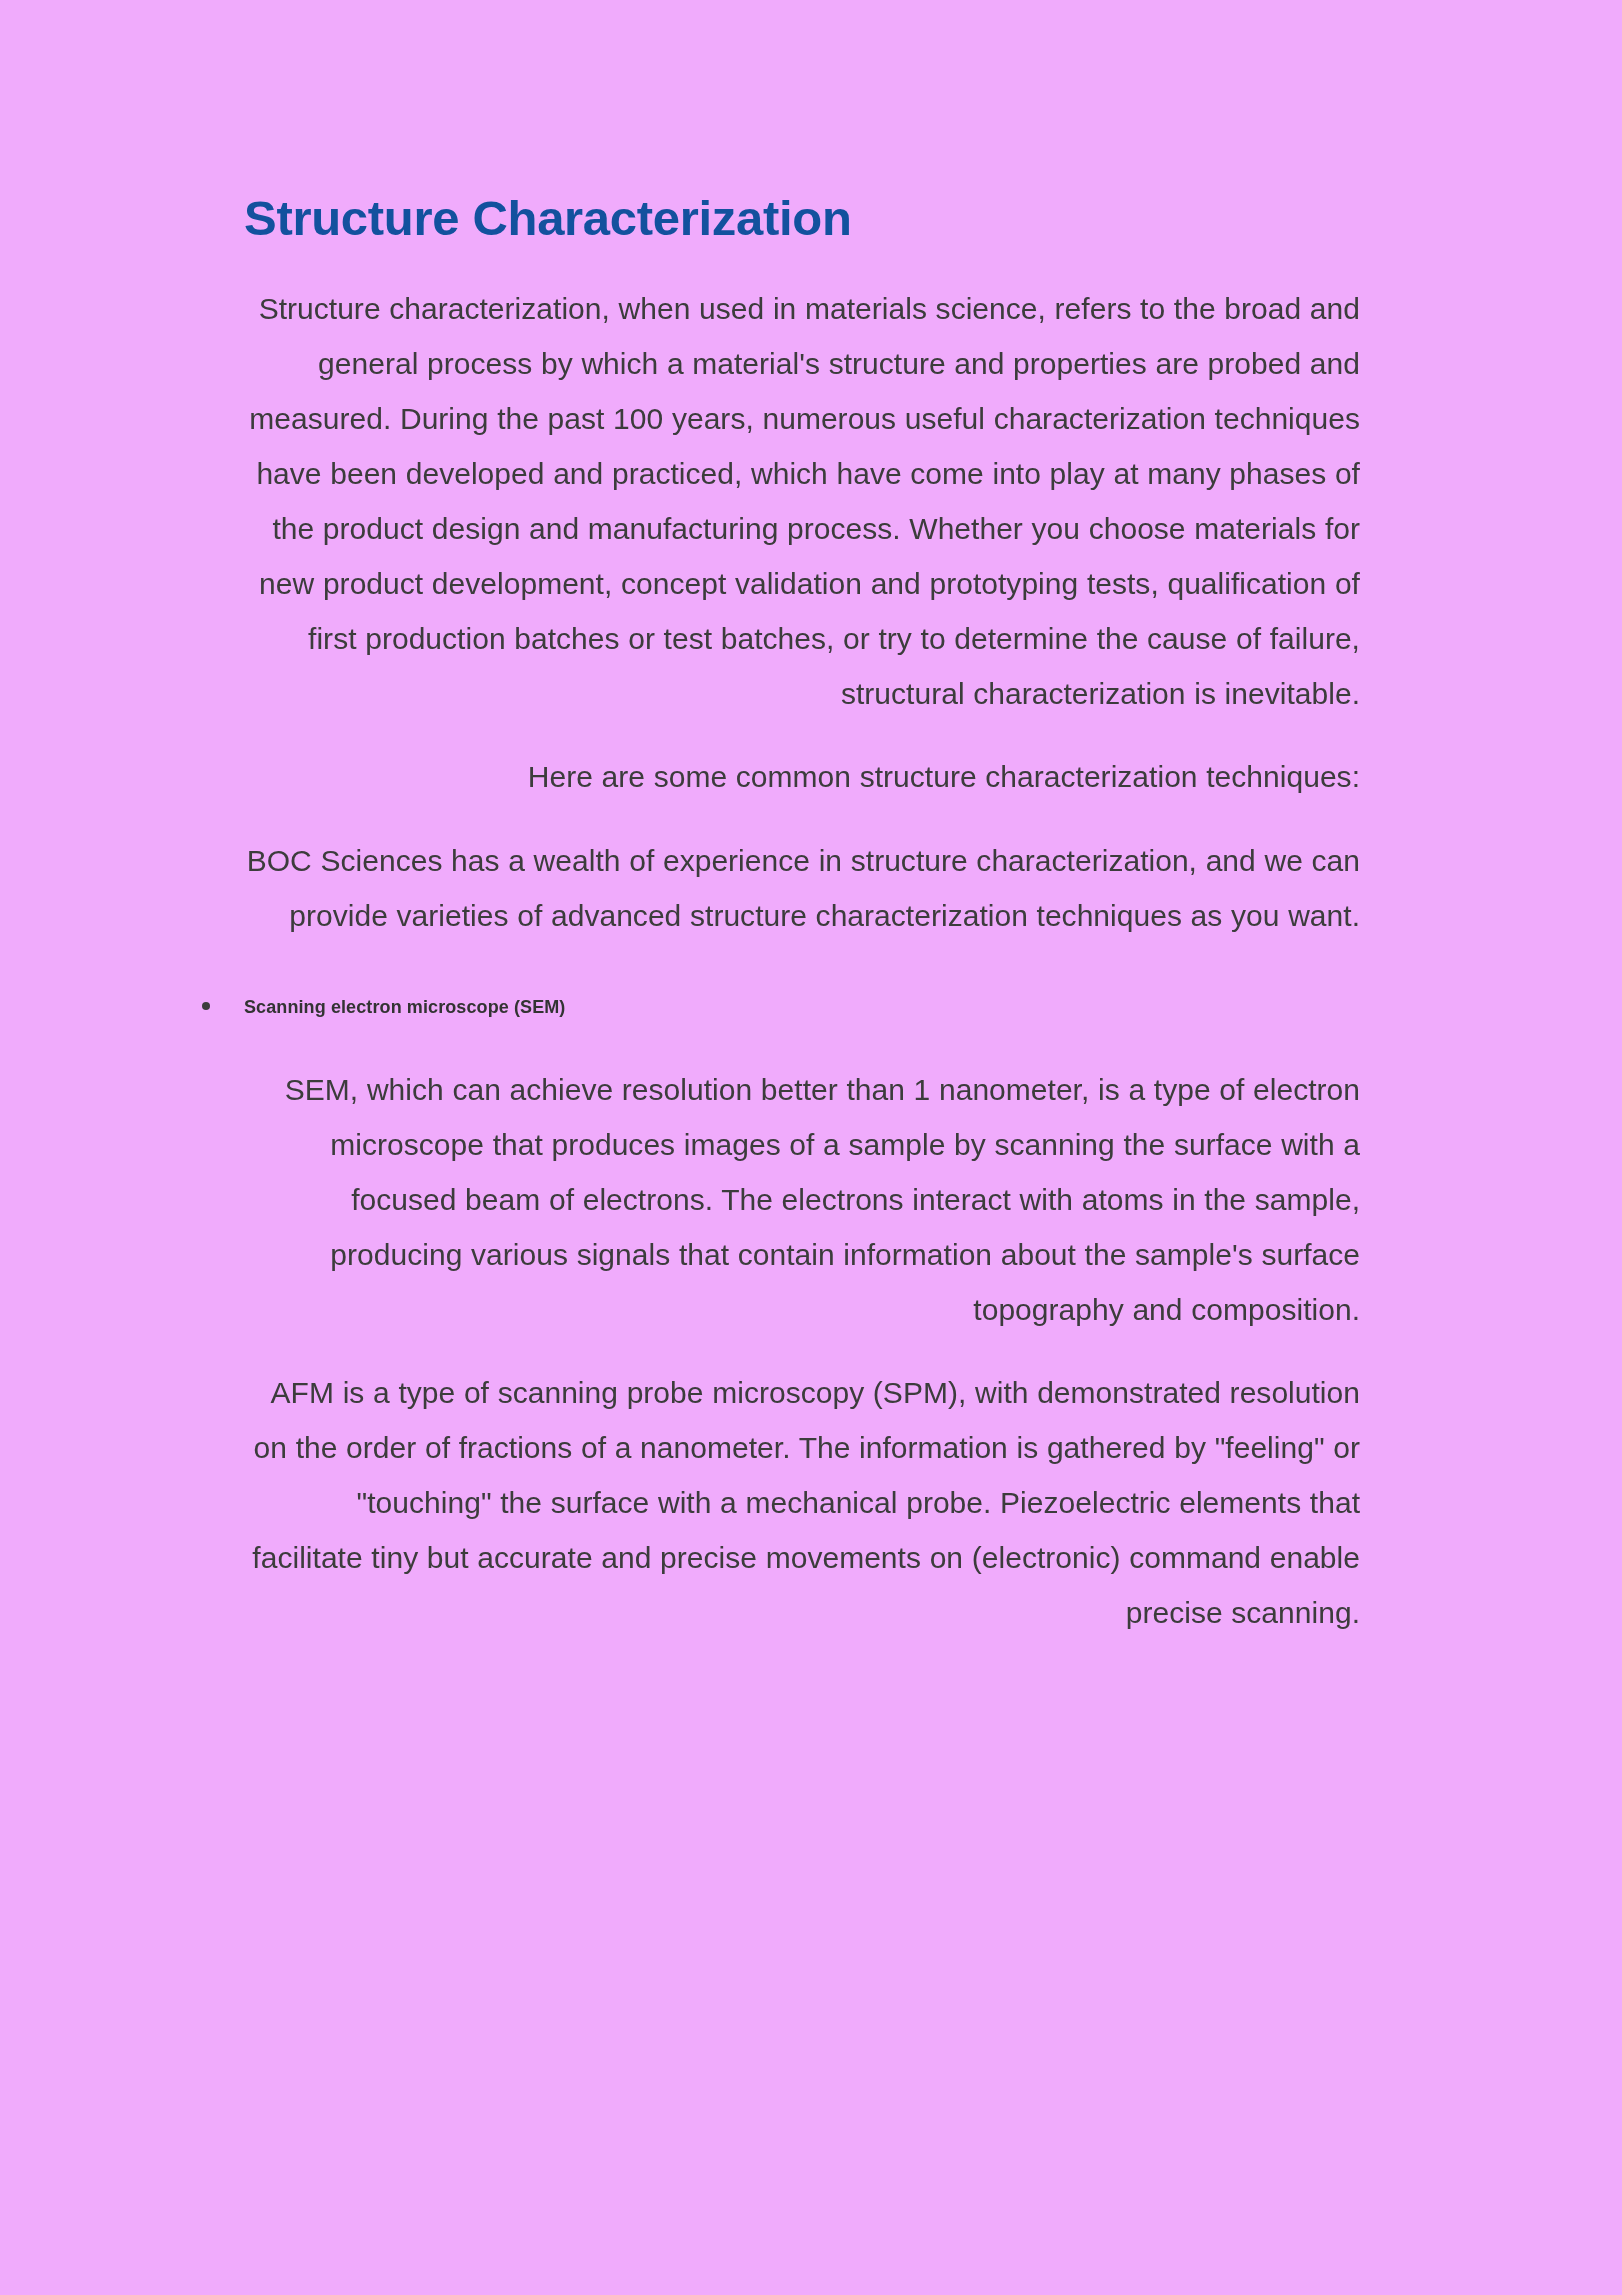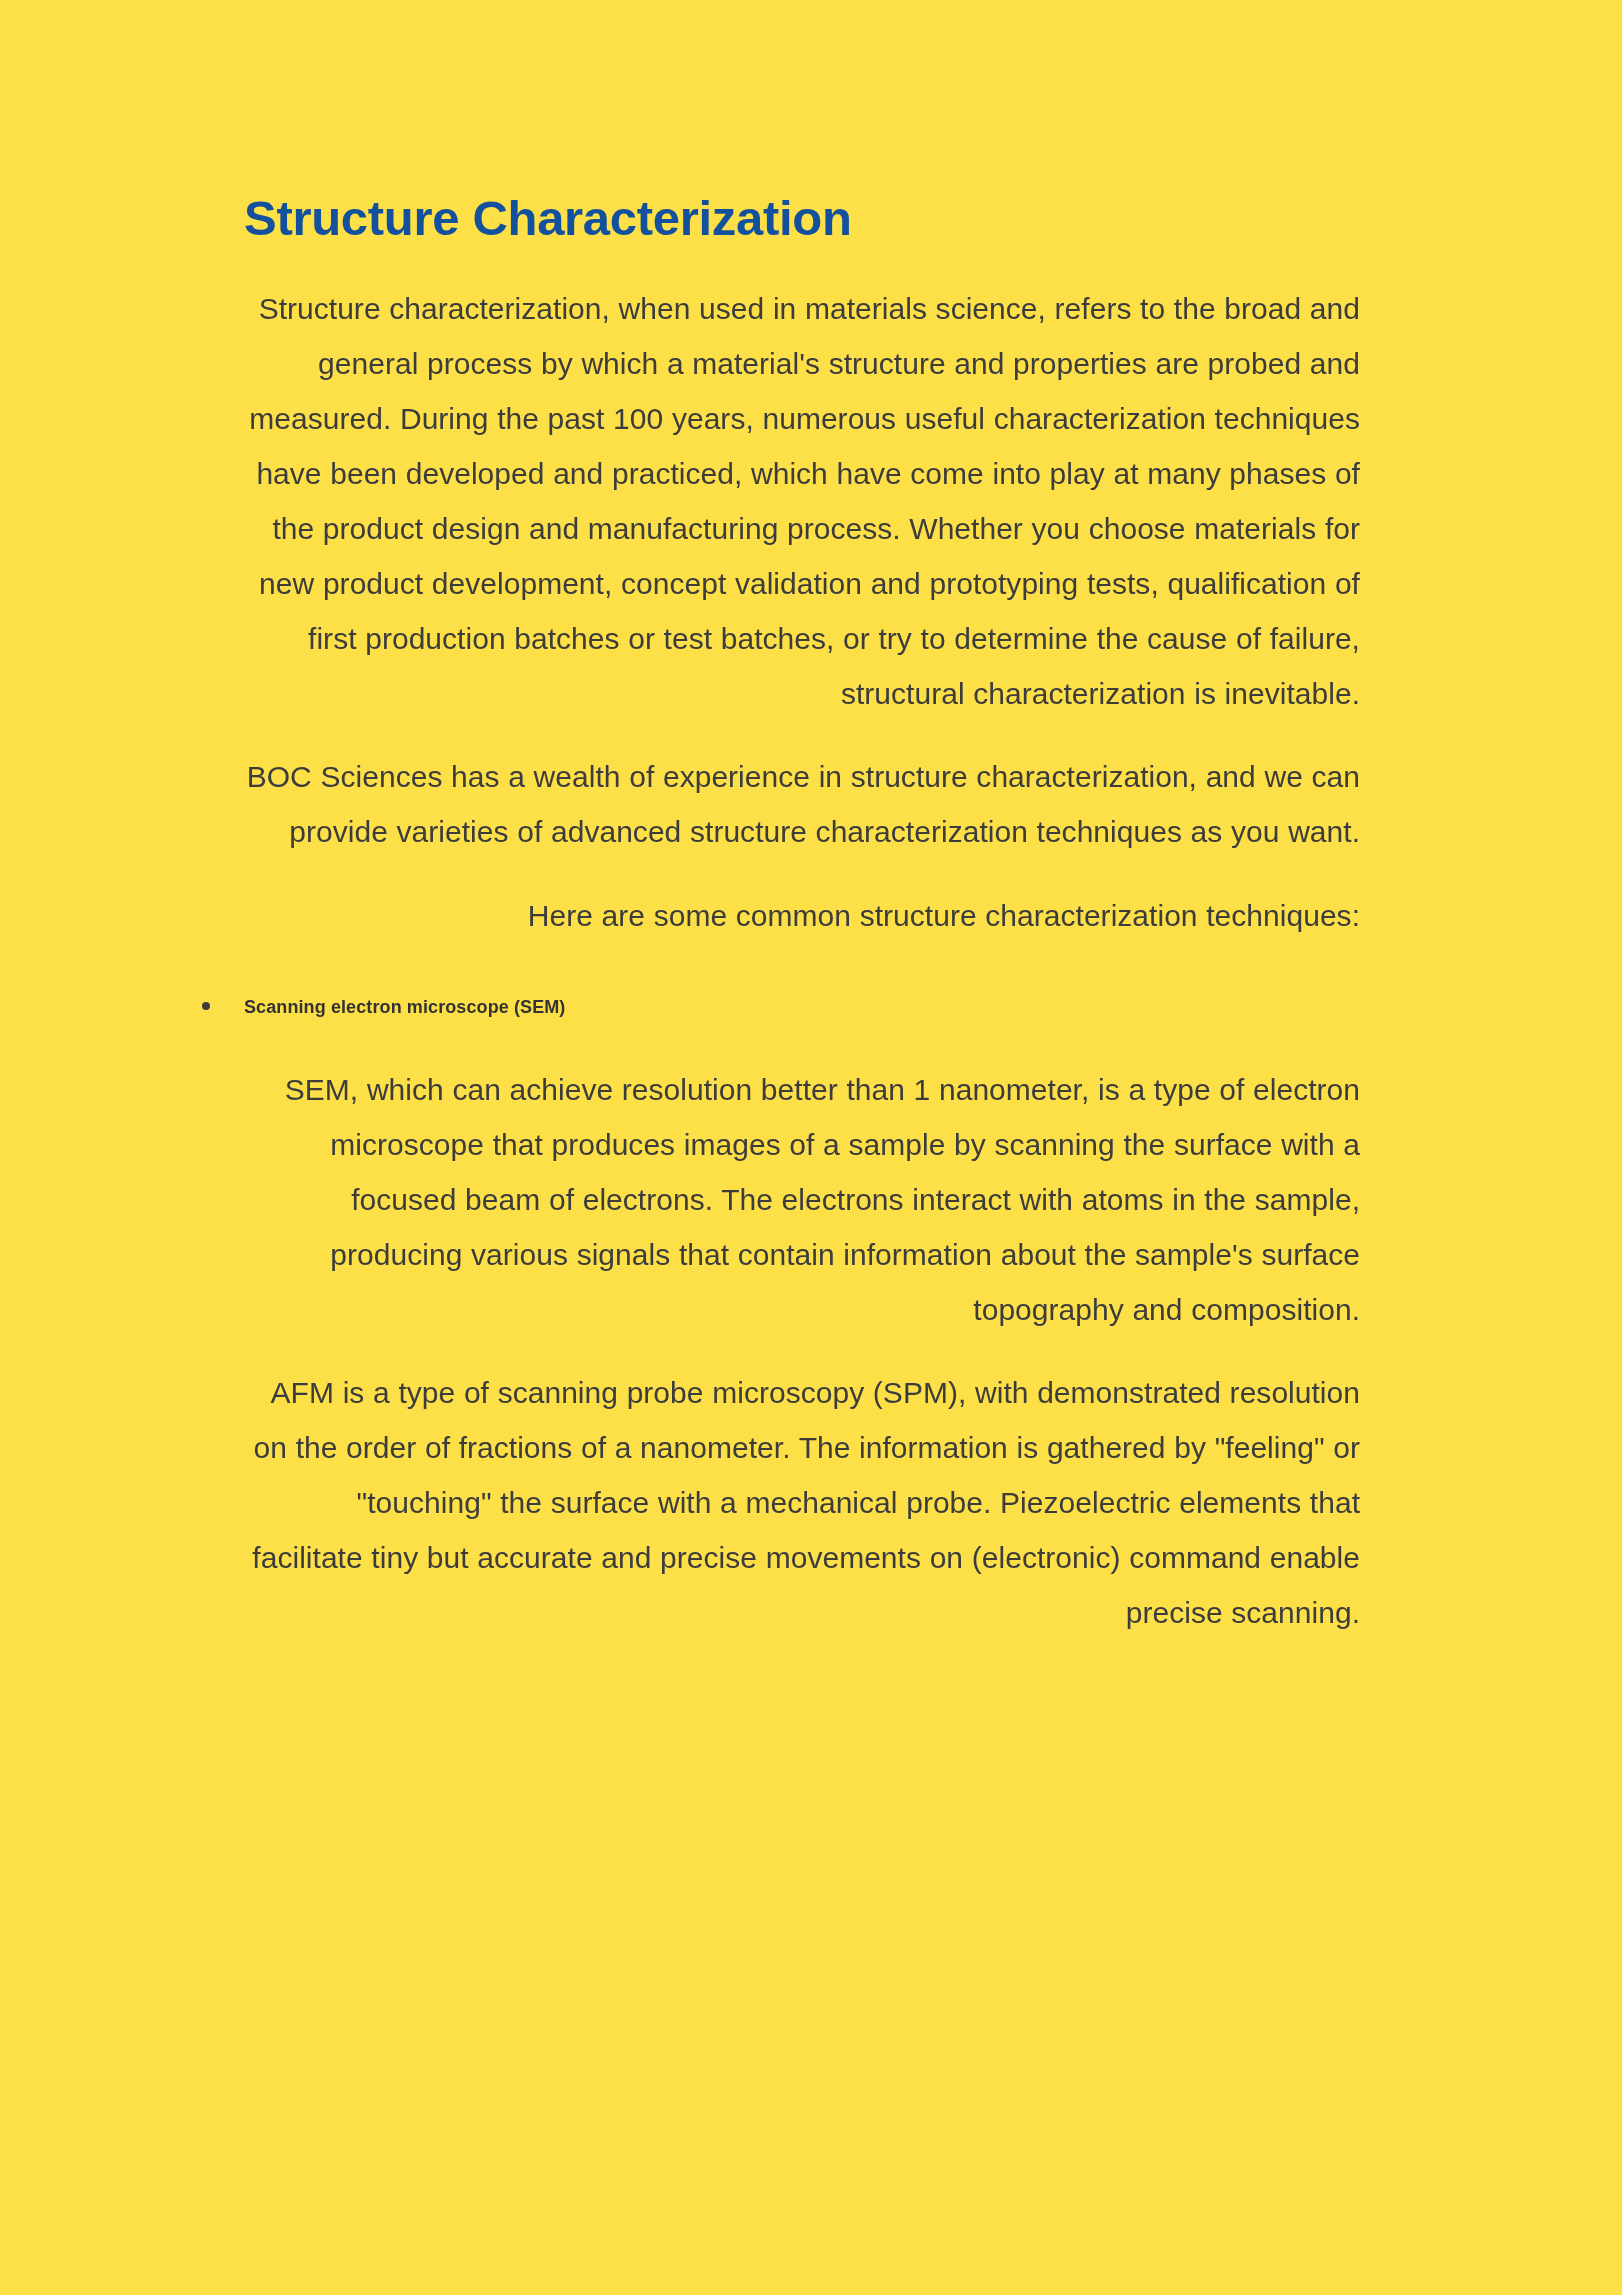--- a/index.html
+++ b/index.html
@@ -13,21 +13,21 @@
     height: 2295px;
     font-family: "Liberation Sans", "DejaVu Sans", sans-serif;
     -webkit-font-smoothing: antialiased;
     overflow: hidden;
   }
 
   .page {
     position: relative;
     width: 1623px;
     height: 2295px;
-    background: #fde047;
+    background: #f0abfc;
     box-sizing: border-box;
   }
 
   .content {
     position: absolute;
     left: 244px;
     top: 190px;
     width: 1116px;
   }
 
@@ -83,23 +83,23 @@
 </head>
 <body>
 
 <div class="page">
   <div class="content">
 
     <h1 class="doc-title">Structure Characterization</h1>
 
     <p class="para">Structure characterization, when used in materials science, refers to the broad and general process by which a material's structure and properties are probed and measured. During the past 100 years, numerous useful characterization techniques have been developed and practiced, which have come into play at many phases of the product design and manufacturing process. Whether you choose materials for new product development, concept validation and prototyping tests, qualification of first production batches or test batches, or try to determine the cause of failure, structural characterization is inevitable.</p>
 
+    <p class="para">Here are some common structure characterization techniques:</p>
+
     <p class="para">BOC Sciences has a wealth of experience in structure characterization, and we can provide varieties of advanced structure characterization techniques as you want.</p>
-
-    <p class="para">Here are some common structure characterization techniques:</p>
 
     <div class="bullet-item">
       <span class="bullet-marker"></span>
       <span class="bullet-heading">Scanning electron microscope (SEM)</span>
     </div>
 
     <p class="para">SEM, which can achieve resolution better than 1 nanometer, is a type of electron microscope that produces images of a sample by scanning the surface with a focused beam of electrons. The electrons interact with atoms in the sample, producing various signals that contain information about the sample's surface topography and composition.</p>
 
 
     <p class="para">AFM is a type of scanning probe microscopy (SPM), with demonstrated resolution on the order of fractions of a nanometer. The information is gathered by "feeling" or "touching" the surface with a mechanical probe. Piezoelectric elements that facilitate tiny but accurate and precise movements on (electronic) command enable precise scanning.</p>

